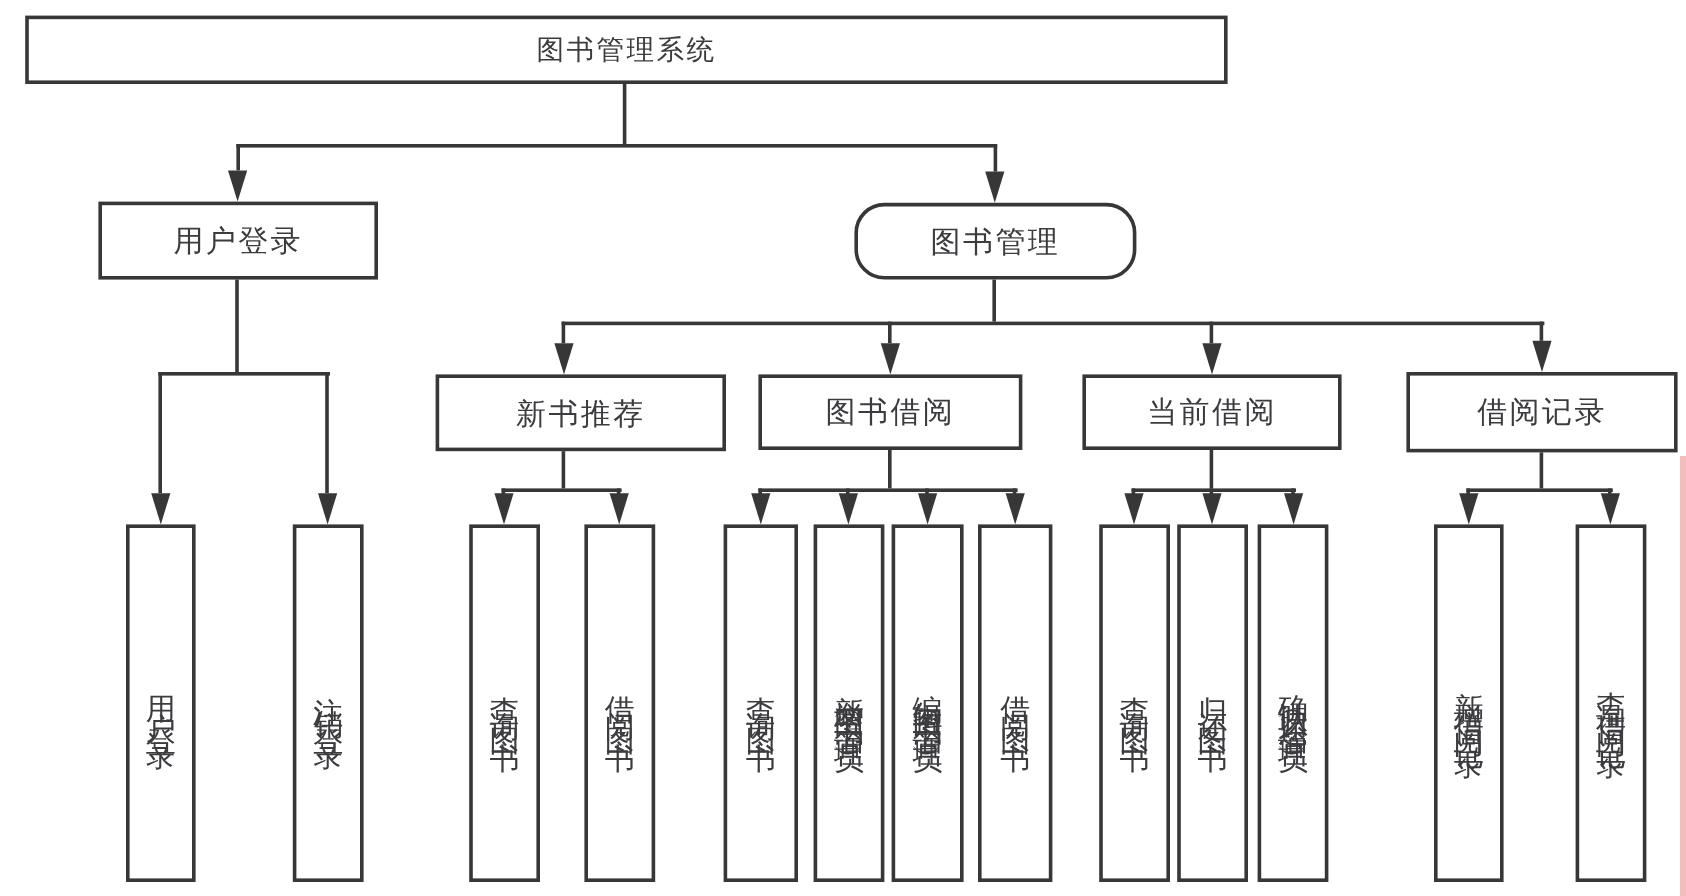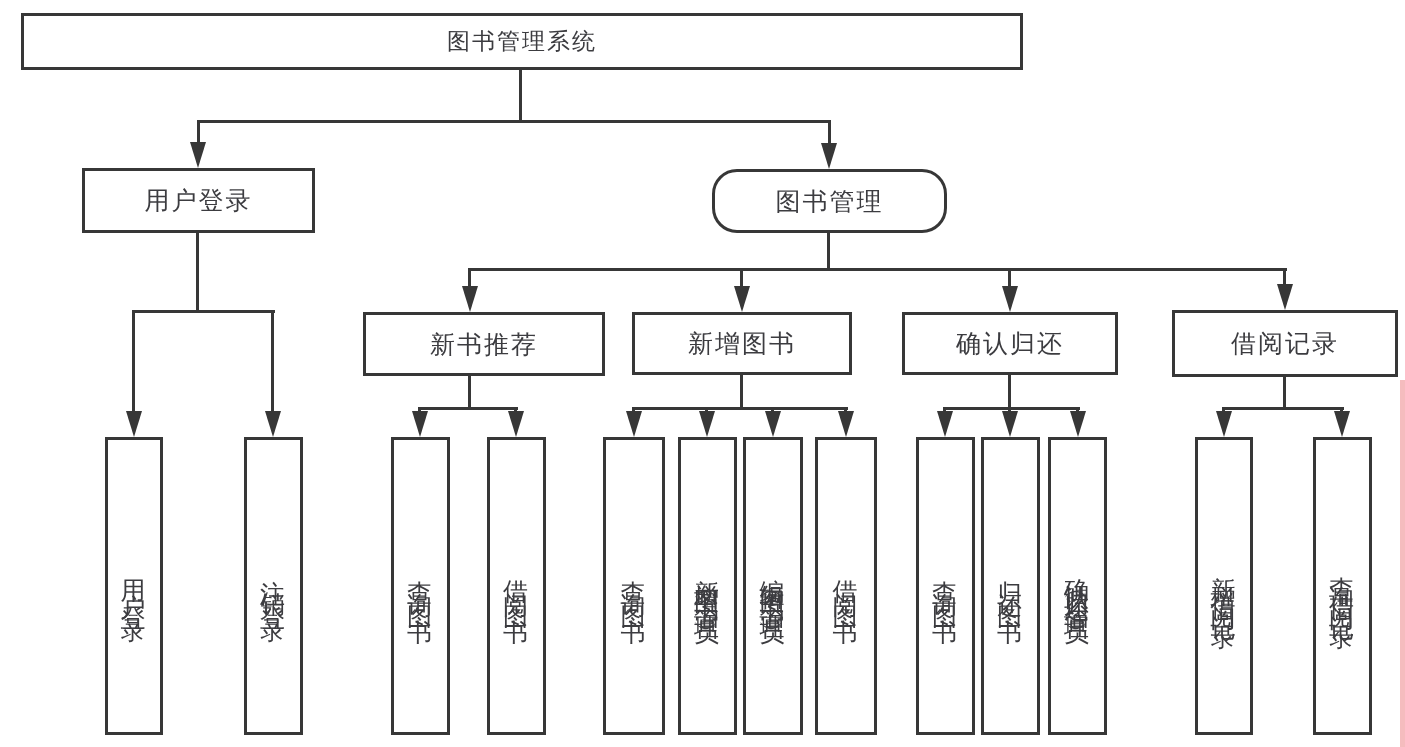--- a/index.html
+++ b/index.html
@@ -72,24 +72,24 @@
   <div class="arr" style="left:734px;top:286px;"></div>
   <div class="vline" style="left:1008px;top:268px;height:18px;"></div>
   <div class="arr" style="left:1002px;top:286px;"></div>
   <div class="vline" style="left:1283px;top:268px;height:16px;"></div>
   <div class="arr" style="left:1277px;top:284px;"></div>
 
   <div class="hbox" style="left:363px;top:312px;width:242px;height:64px;">
     <span>新书推荐</span>
   </div>
   <div class="hbox" style="left:632px;top:312px;width:220px;height:63px;">
-    <span>新增图书</span>
+    <span>图书借阅</span>
   </div>
   <div class="hbox" style="left:902px;top:312px;width:216px;height:63px;">
-    <span>确认归还</span>
+    <span>当前借阅</span>
   </div>
   <div class="hbox" style="left:1172px;top:310px;width:226px;height:67px;">
     <span>借阅记录</span>
   </div>
 
   <div class="vline" style="left:468px;top:376px;height:31px;"></div>
   <div class="hline" style="left:418px;top:407px;width:100px;"></div>
   <div class="vline" style="left:418px;top:407px;height:6px;"></div>
   <div class="arr" style="left:412px;top:411px;"></div>
   <div class="vline" style="left:514px;top:407px;height:6px;"></div>

